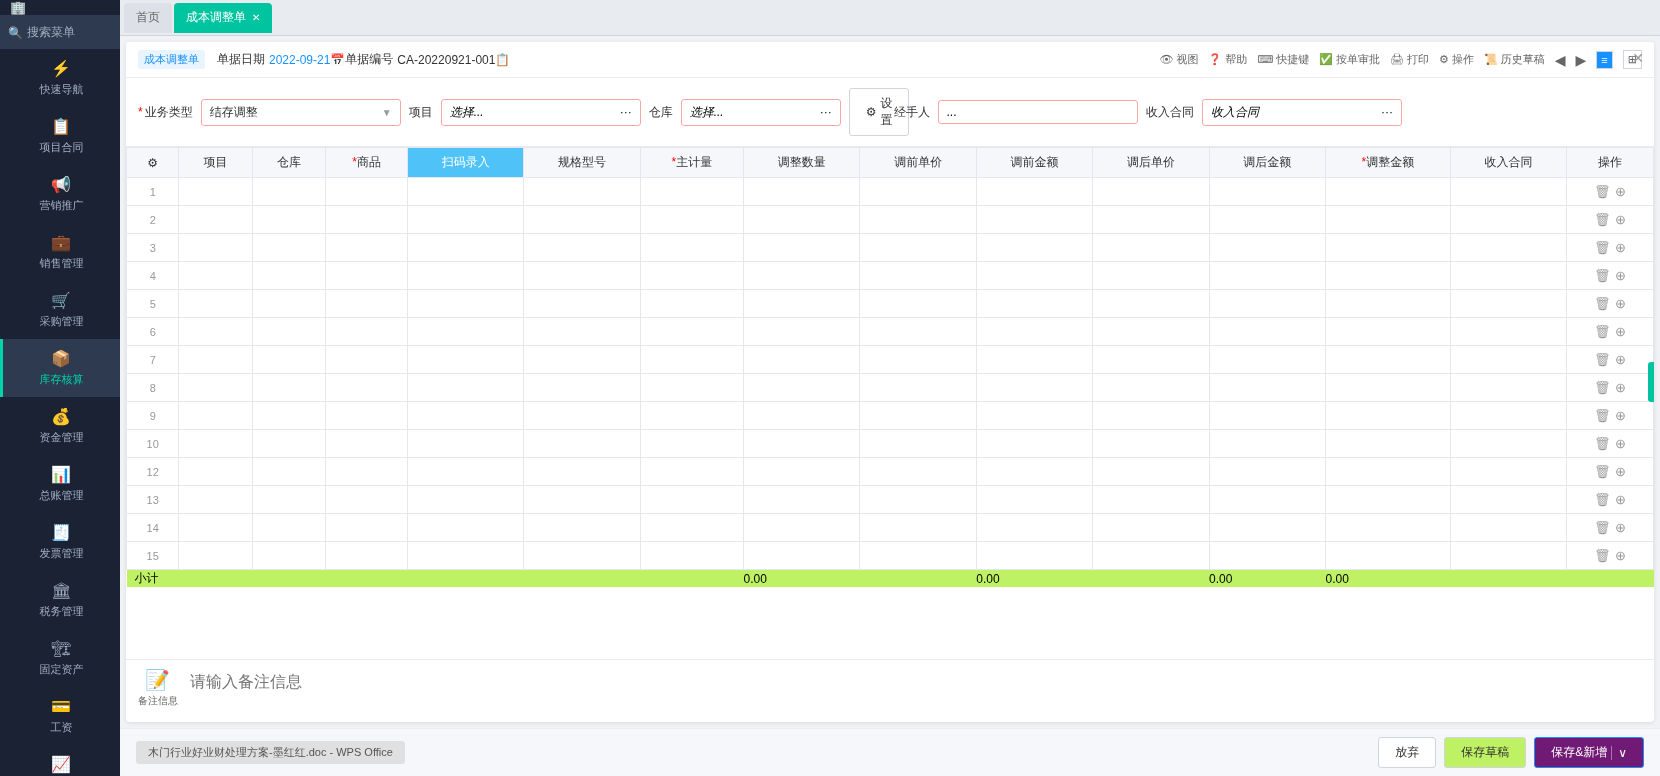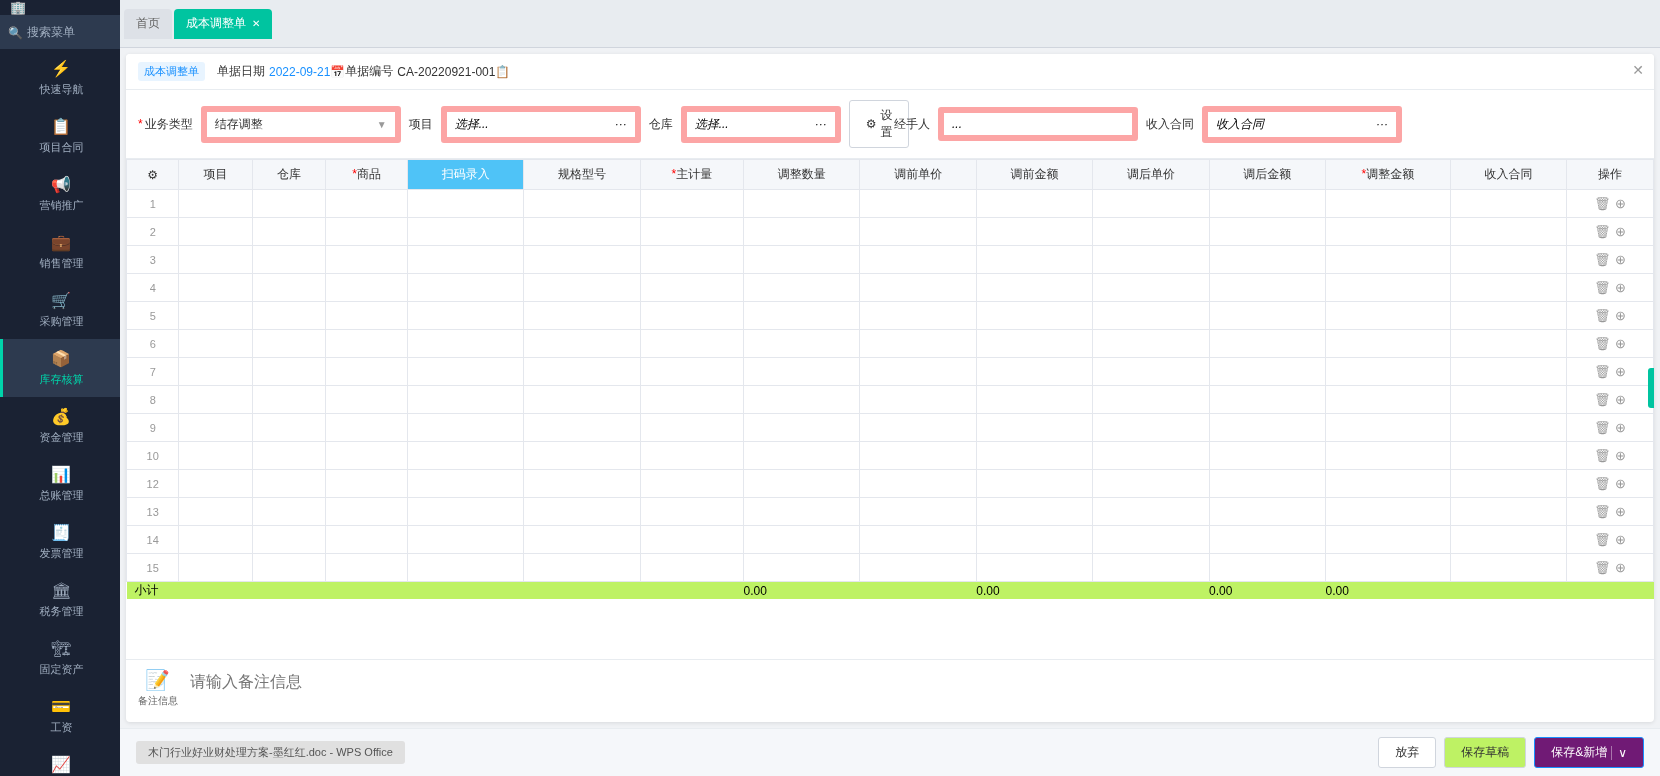--- a/index.html
+++ b/index.html
@@ -57,21 +57,21 @@
       flex-direction: column;
       background: #f0f2f5;
       overflow: hidden;
     }
 
     
     .tab-bar {
       background: #e8ecf0;
       display: flex;
       align-items: center;
-      height: 48px;
+      height: 36px;
       border-bottom: 1px solid #d0d5dd;
       padding: 0 4px;
       gap: 2px;
     }
     .tab {
       height: 30px;
       padding: 0 12px;
       display: flex;
       align-items: center;
       gap: 6px;
@@ -130,21 +130,21 @@
       display: flex;
       flex-wrap: wrap;
       gap: 8px;
       border-bottom: 1px solid #e8ecf0;
       flex-shrink: 0;
     }
     .form-row { display: flex; align-items: center; gap: 8px; flex: 1; min-width: 300px; }
     .form-label { font-size: 12px; color: #333; white-space: nowrap; }
     .form-label.required::before { content: '*'; color: red; margin-right: 2px; }
     .form-input {
-      border: 6px solid #fca5a5;
+      border: 1px solid #fca5a5;
       border-radius: 3px;
       padding: 4px 8px;
       font-size: 12px;
       min-width: 160px;
       color: #333;
       display: flex;
       align-items: center;
       gap: 4px;
       background: #fff;
     }
@@ -352,20 +352,33 @@
         <div class="doc-meta-item">
           <span>单据日期</span>
           <span style="color:#1890ff;cursor:pointer;">2022-09-21</span>
         </div>
         <span>📅</span>
         <div class="doc-meta-item">
           <span>单据编号</span>
           <span>CA-20220921-001</span>
         </div>
         <span>📋</span>
+      </div>
+      <div class="doc-actions">
+        <span>👁 视图</span>
+        <span>❓ 帮助</span>
+        <span>⌨ 快捷键</span>
+        <span>✅ 按单审批</span>
+        <span>🖨 打印</span>
+        <span>⚙ 操作</span>
+        <span>📜 历史草稿</span>
+        <span style="font-size:14px;">◀</span>
+        <span style="font-size:14px;">▶</span>
+        <span style="border:1px solid #d0d5dd;padding:2px 4px;background:#1890ff;color:#fff;">≡</span>
+        <span style="border:1px solid #d0d5dd;padding:2px 4px;">⊞</span>
       </div>
       <span class="win-close">✕</span>
     </div>
 
     <div class="form-area">
       <div class="form-row">
         <span class="form-label required">业务类型</span>
         <div class="form-input" style="min-width:200px;">
           <span>结存调整</span>
           <span class="dropdown-arrow">▼</span>

